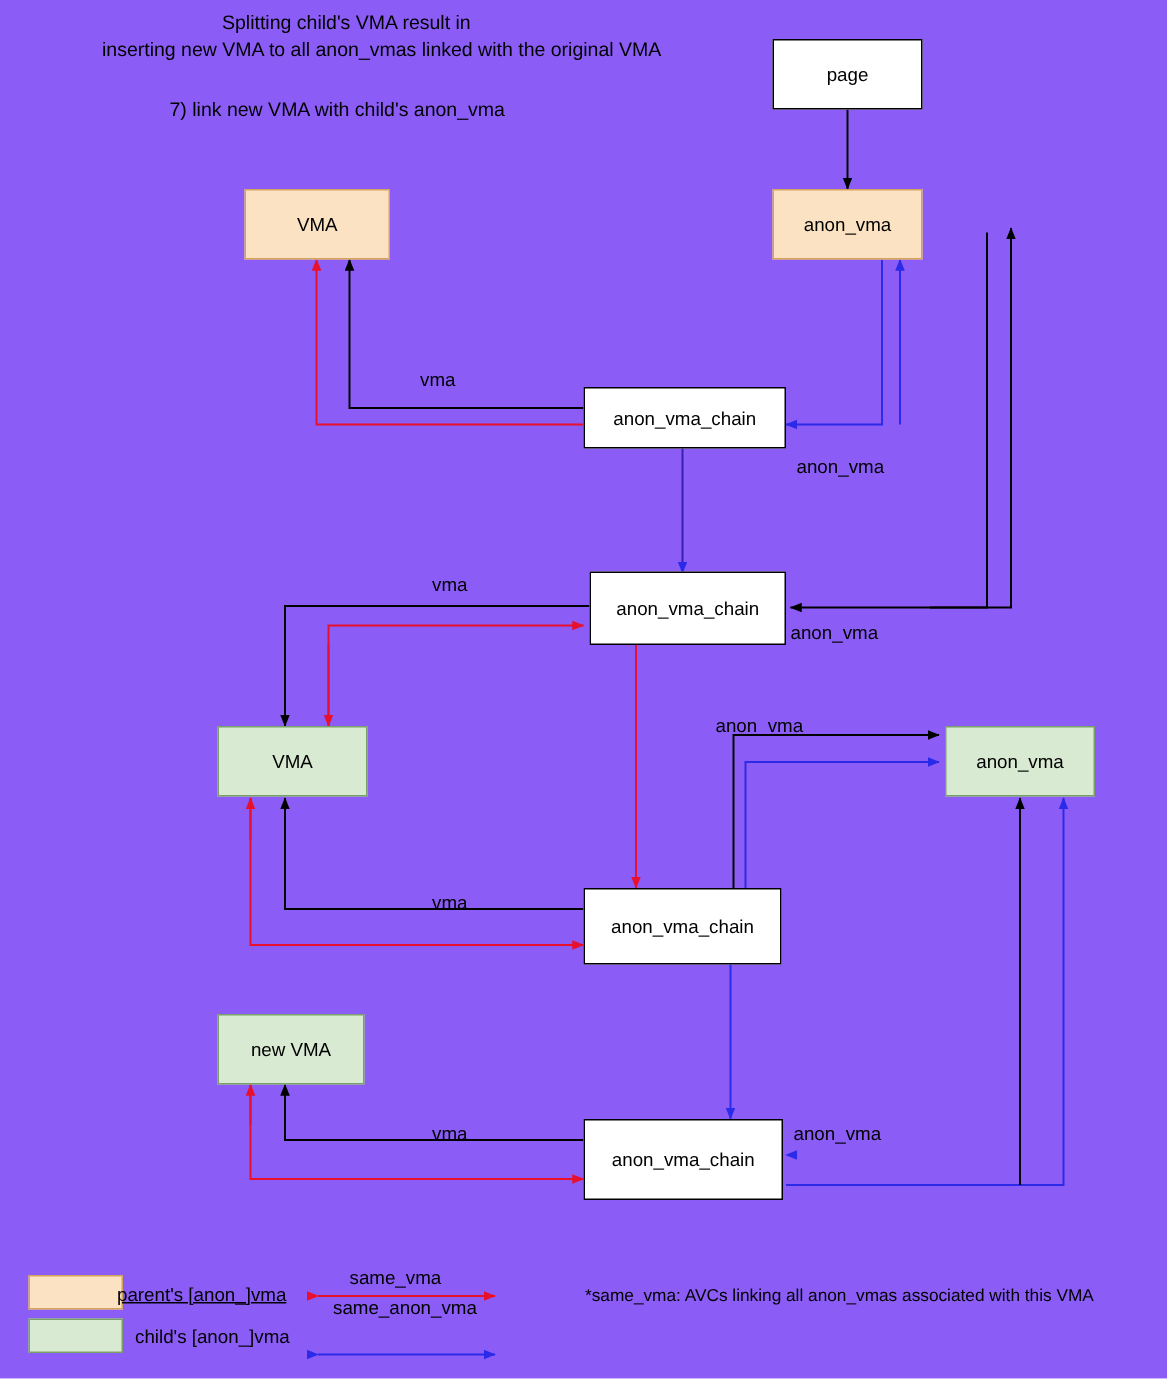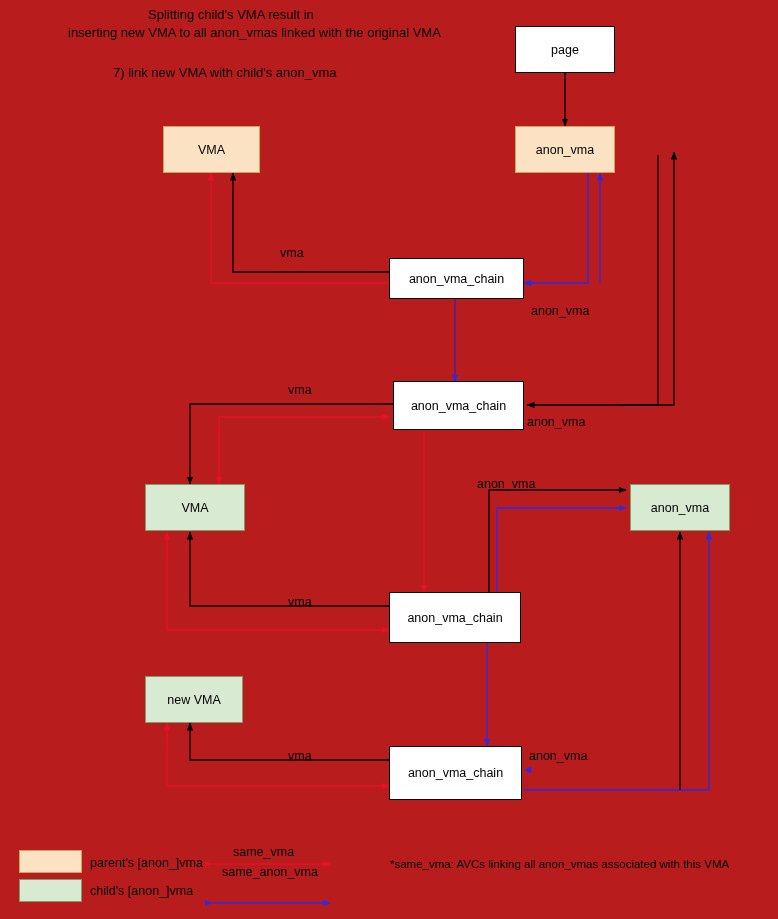--- a/index.html
+++ b/index.html
@@ -9,21 +9,21 @@
   }
   body {
     font-family: "Liberation Sans", sans-serif;
     color: #000000;
   }
   #canvas {
     position: relative;
     width: 778px;
     height: 919px;
     overflow: hidden;
-    background: #b91c1c;
+    background: #8b5cf6;
   }
   .txt {
     position: absolute;
     font-size: 12.5px;
     line-height: 16px;
     white-space: pre;
     color: #000000;
   }
   .title {
     font-size: 13px;
@@ -166,21 +166,21 @@
   <div class="txt" style="left:527px; top:414px;">anon_vma</div>
 
   <div class="txt" style="left:477px; top:476px;">anon_vma</div>
 
   <div class="txt" style="left:288px; top:594px;">vma</div>
 
   <div class="txt" style="left:288px; top:748px;">vma</div>
   <div class="txt" style="left:529px; top:748px;">anon_vma</div>
 
   <div class="legend-swatch orange" style="left:19px; top:850px; width:63px; height:23px;"></div>
-  <div class="txt" style="left:90px; top:855px;">parent's [anon_]vma</div>
+  <div class="txt" style="left:78px; top:855px;text-decoration:underline;">parent's [anon_]vma</div>
 
   <div class="legend-swatch green" style="left:19px; top:879px; width:63px; height:23px;"></div>
   <div class="txt" style="left:90px; top:883px;">child's [anon_]vma</div>
 
   <div class="txt" style="left:233px; top:844px;">same_vma</div>
   <div class="txt" style="left:222px; top:864px;">same_anon_vma</div>
 
   <div class="txt note" style="left:390px; top:856px;">*same_vma: AVCs linking all anon_vmas associated with this VMA</div>
 
 </div>

